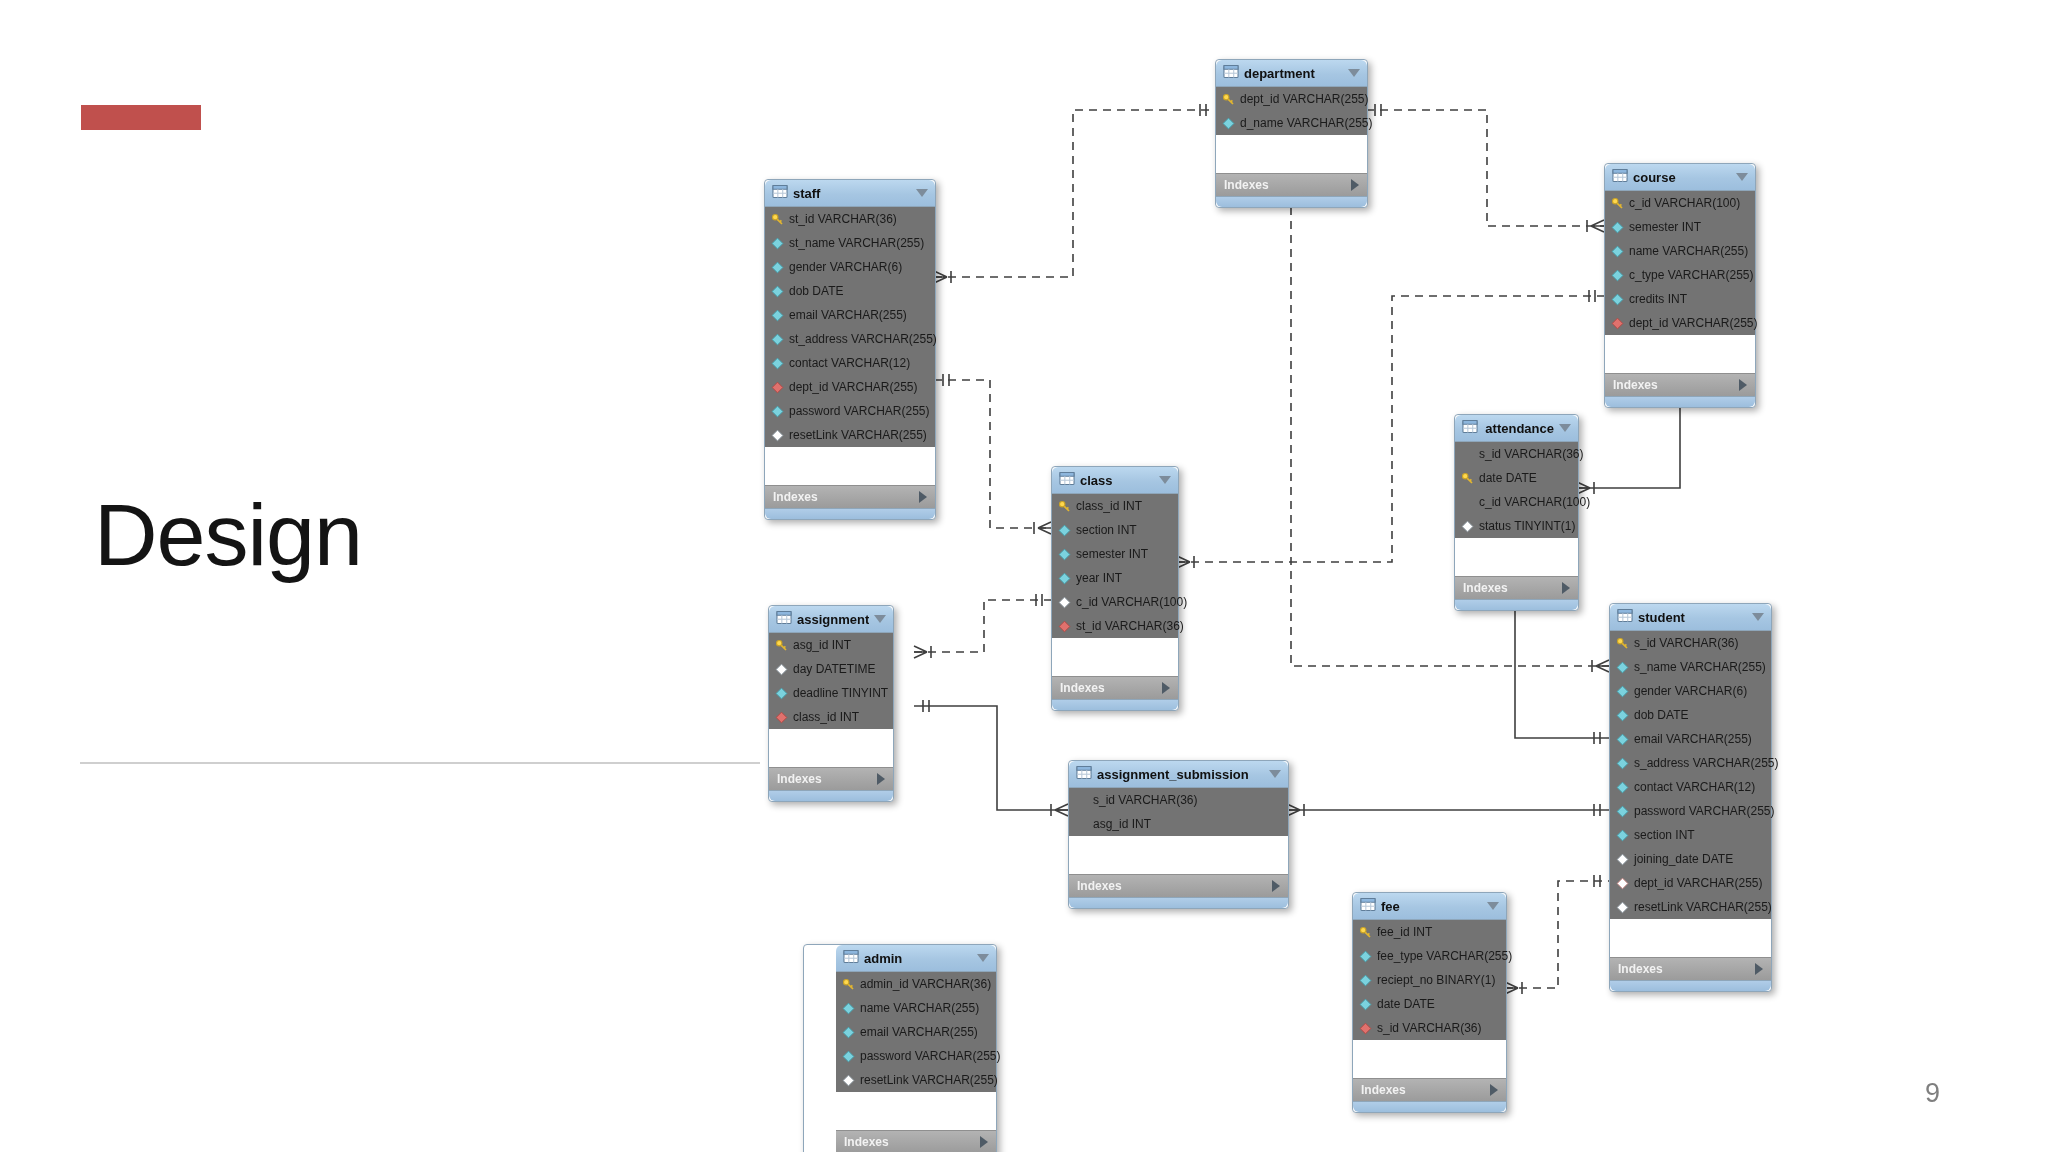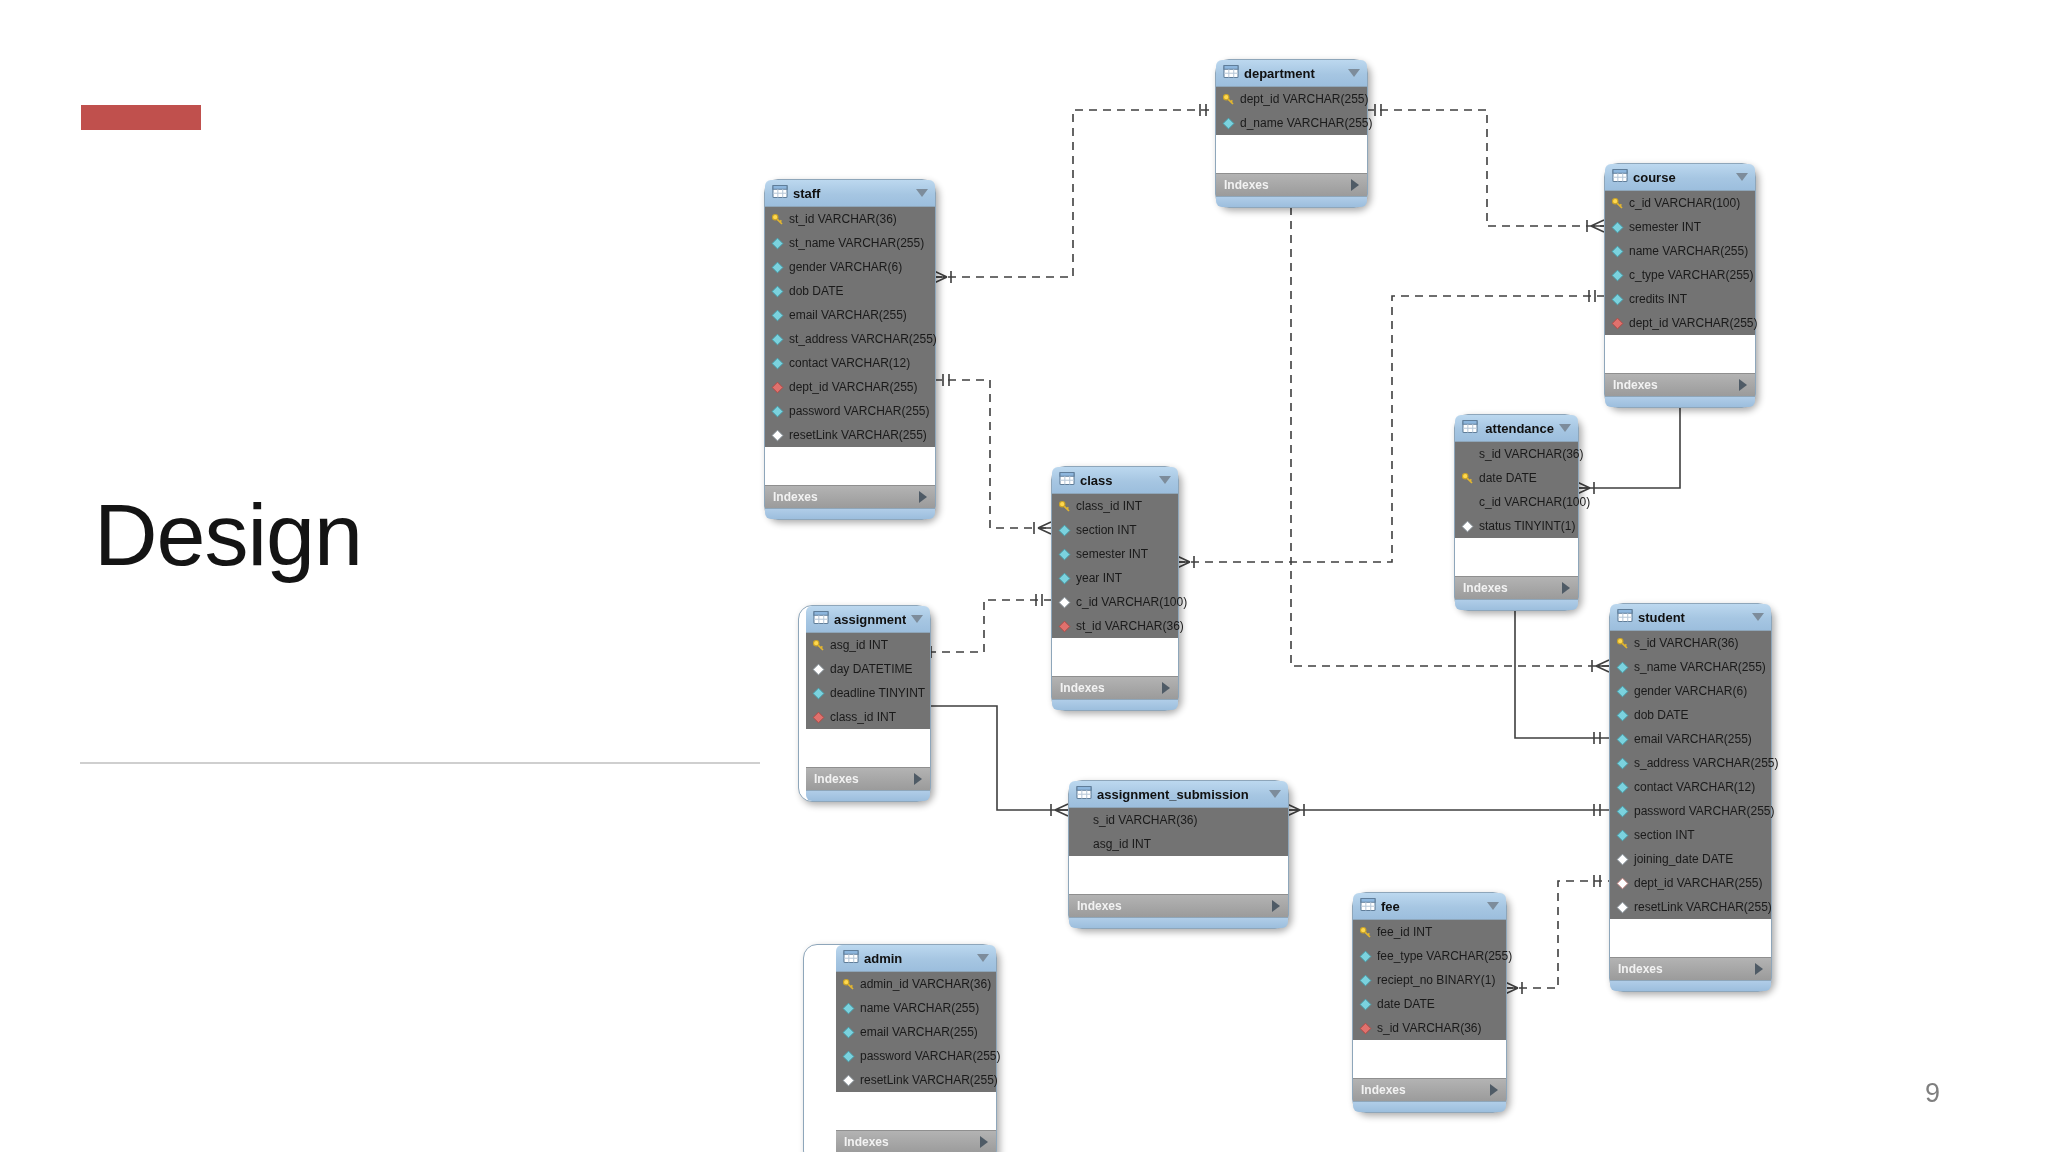--- a/index.html
+++ b/index.html
@@ -15,21 +15,21 @@
   }
   .divider{position:absolute;left:80px;top:762px;width:680px;height:2px;background:#cfcfcf;}
   .page-number{position:absolute;left:1925px;top:1078px;font-size:27px;color:#7f7f7f;}
 
   
   #connector-layer{position:absolute;left:0;top:0;z-index:1;}
 
   
   .db-table{
     position:absolute;z-index:2;background:#ffffff;border:1px solid #8ea6ba;
-    border-radius:14px;box-shadow:3px 3px 7px rgba(0,0,0,0.32);
+    border-radius:4px;box-shadow:3px 3px 7px rgba(0,0,0,0.32);
     font-size:12px;color:#1a1a1a;
   }
   .tbl-header{
     height:26px;display:flex;align-items:center;gap:5px;padding:0 7px;
     background:linear-gradient(180deg,#bcd8ef 0%,#a6c6e2 55%,#9cbedd 100%);
     border-bottom:1px solid #8ea6ba;border-radius:6px 6px 0 0;
   }
   .tbl-name{font-weight:bold;font-size:13px;color:#101010;flex:1 1 auto;white-space:nowrap;overflow:hidden;}
   .tbl-caret{width:0;height:0;border-left:6px solid transparent;border-right:6px solid transparent;border-top:8px solid #7d8c9b;flex:0 0 auto;}
   .tbl-row{height:24px;display:flex;align-items:center;padding:0 6px;background:#737373;white-space:nowrap;}
@@ -340,21 +340,21 @@
               <path d="M6.5 1.2 L11.8 6.5 L6.5 11.8 L1.2 6.5 Z" fill="#ffffff" stroke="#9aa5ad" stroke-width="1"></path>
             </svg></span>
           <span class="row-text">status TINYINT(1)</span>
         </div>
         <div class="tbl-indexes">
           <span>Indexes</span>
           <span class="idx-play"></span>
         </div>
         <div class="tbl-footer"></div>
       </div>
-      <div class="db-table" style="left: 798px; top: 605px; width: 124px; padding-left: 7px;">
+      <div class="db-table" style="left: 768px; top: 605px; width: 124px;">
         <div class="tbl-header">
           <span><svg width="16" height="13" viewBox="0 0 14 12">
               <rect x="0.5" y="0.5" width="13" height="11" rx="1" fill="#ffffff" stroke="#5f7d99"></rect>
               <path d="M0.5 0.5 h13 v3.4 h-13 Z" fill="#8db6dd" stroke="#5f7d99"></path>
               <line x1="5" y1="4" x2="5" y2="11.5" stroke="#b9c9d9"></line>
               <line x1="9.5" y1="4" x2="9.5" y2="11.5" stroke="#b9c9d9"></line>
               <line x1="0.5" y1="7.6" x2="13.5" y2="7.6" stroke="#b9c9d9"></line>
             </svg></span>
           <span class="tbl-name">assignment</span>
           <span class="tbl-caret"></span>
@@ -474,21 +474,21 @@
               <path d="M6.5 1.2 L11.8 6.5 L6.5 11.8 L1.2 6.5 Z" fill="#ffffff" stroke="#9aa5ad" stroke-width="1"></path>
             </svg></span>
           <span class="row-text">resetLink VARCHAR(255)</span>
         </div>
         <div class="tbl-indexes">
           <span>Indexes</span>
           <span class="idx-play"></span>
         </div>
         <div class="tbl-footer"></div>
       </div>
-      <div class="db-table" style="left: 1068px; top: 780px; width: 219px;">
+      <div class="db-table" style="left: 1068px; top: 760px; width: 219px;">
         <div class="tbl-header">
           <span><svg width="16" height="13" viewBox="0 0 14 12">
               <rect x="0.5" y="0.5" width="13" height="11" rx="1" fill="#ffffff" stroke="#5f7d99"></rect>
               <path d="M0.5 0.5 h13 v3.4 h-13 Z" fill="#8db6dd" stroke="#5f7d99"></path>
               <line x1="5" y1="4" x2="5" y2="11.5" stroke="#b9c9d9"></line>
               <line x1="9.5" y1="4" x2="9.5" y2="11.5" stroke="#b9c9d9"></line>
               <line x1="0.5" y1="7.6" x2="13.5" y2="7.6" stroke="#b9c9d9"></line>
             </svg></span>
           <span class="tbl-name">assignment_submission</span>
           <span class="tbl-caret"></span>

